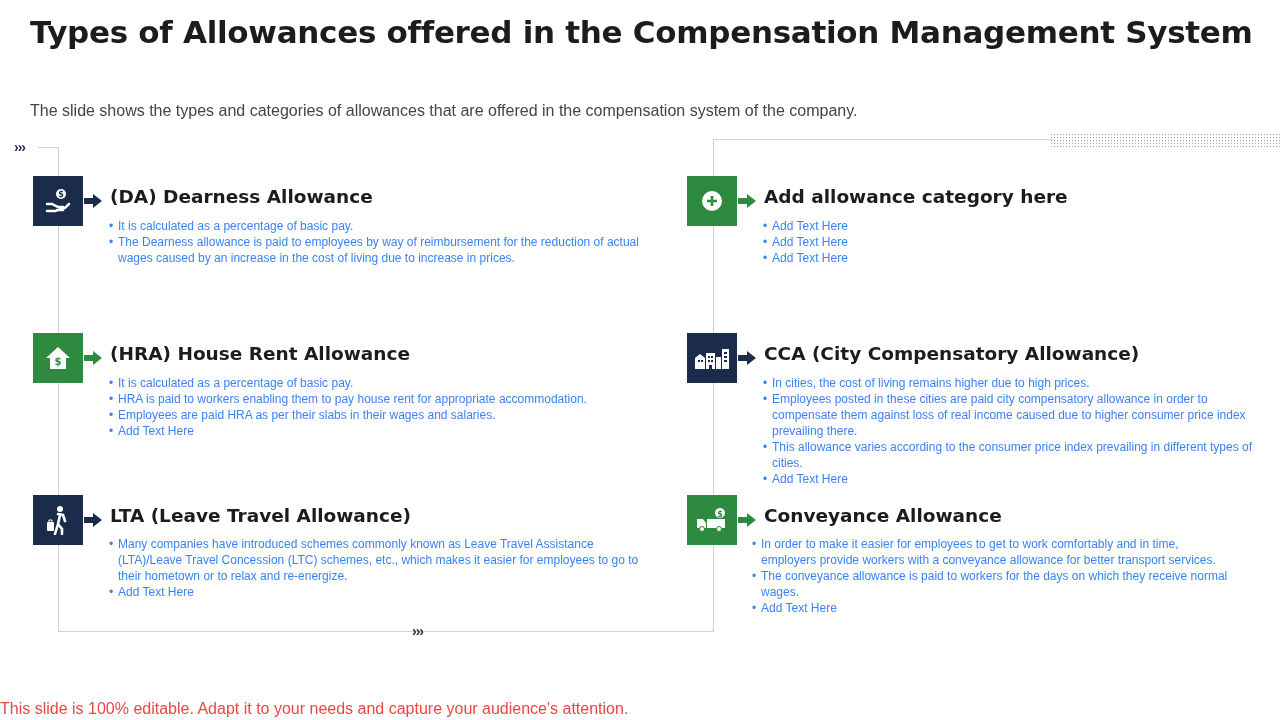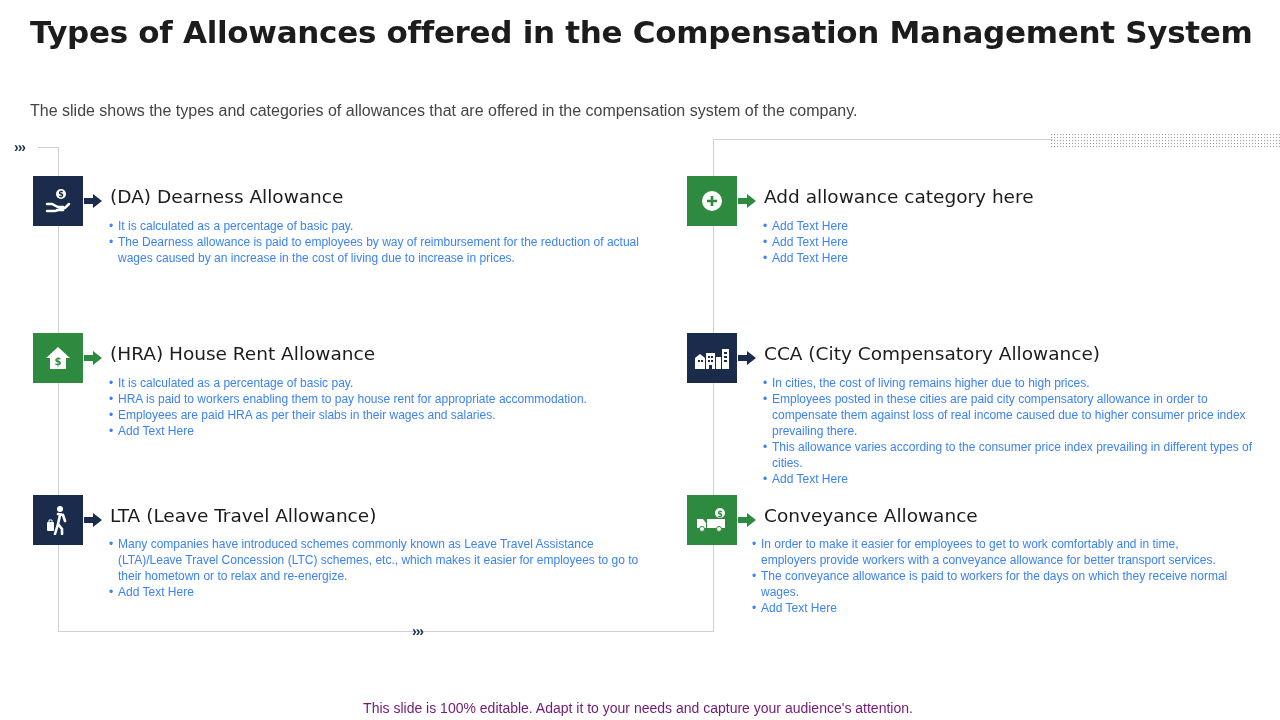--- a/index.html
+++ b/index.html
@@ -1,34 +1,34 @@
 <!DOCTYPE html>
 <html><head>
 <meta charset="utf-8">
 <style>
   * { box-sizing: border-box; margin: 0; padding: 0; }
   html, body { width: 1280px; height: 720px; background: #ffffff; overflow: hidden; }
   body { position: relative; font-family: "Liberation Sans", sans-serif; color: #222; }
 
   .title { position: absolute; left: 30px; top: 14px; font-family: "DejaVu Sans", sans-serif; font-weight: bold; font-size: 31px; color: #1c1c1c; letter-spacing: -0.3px; }
   .subtitle { position: absolute; left: 30px; top: 82px; font-size: 16px; color: #444; margin-top: 20px; }
-  .footer { position: absolute; left: 0; width: 1276px; top: 700px; text-align: center; font-size: 14px; color: #701a75; }
+  .footer { position: absolute; left: 0; width: 1276px; top: 700px; text-align: left; font-size: 16px; color: #ef4444; }
 
   .line { position: absolute; background: #d0d0d0; }
   .chev { position: absolute; font-size: 14px; color: #1f2d4d; letter-spacing: -1px; font-weight: bold; }
   .dots { position: absolute; left: 1050px; top: 133px; width: 230px; height: 14px;
     background-image: radial-gradient(#9a9a9a 0.8px, transparent 1px);
     background-size: 3px 3px; }
 
   .block { position: absolute; }
   .icon-box { position: absolute; width: 50px; height: 50px; display: flex; align-items: center; justify-content: center; }
   .icon-box.navy { background: #1a2b4c; }
   .icon-box.green { background: #2e8a3e; }
   .arrow { position: absolute; width: 18px; height: 14px; }
-  .heading { position: absolute; font-family: "DejaVu Sans", sans-serif; font-size: 18.5px; color: #1c1c1c; white-space: nowrap; }
+  .heading { position: absolute; font-family: "DejaVu Sans", sans-serif; font-size: 18.5px; color: #1c1c1c; white-space: nowrap; font-weight: bold; }
   .bullets { position: absolute; list-style: none; font-size: 12px; color: #3b82f6; line-height: 16px; }
   .bullets li { position: relative; padding-left: 9px; }
   .bullets li::before { content: "•"; position: absolute; left: 0; top: 0; }
 </style>
 </head>
 <body>
 
 <div class="title">Types of Allowances offered in the Compensation Management System</div>
 <div class="subtitle">The slide shows the types and categories of allowances that are offered  in the compensation system of the company.</div>
 

